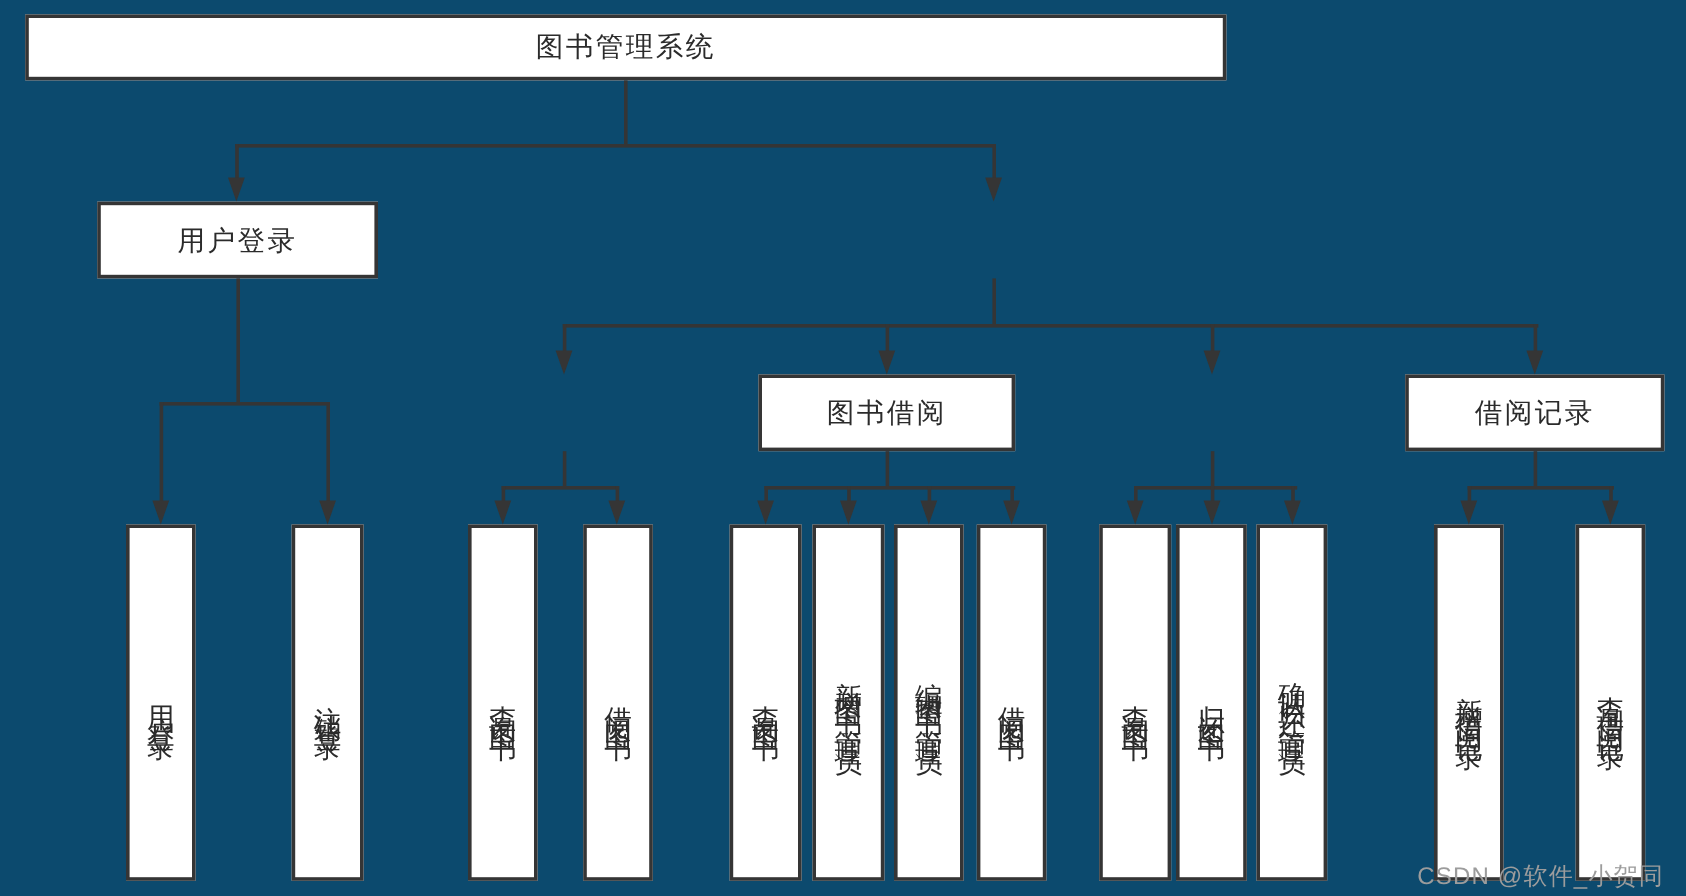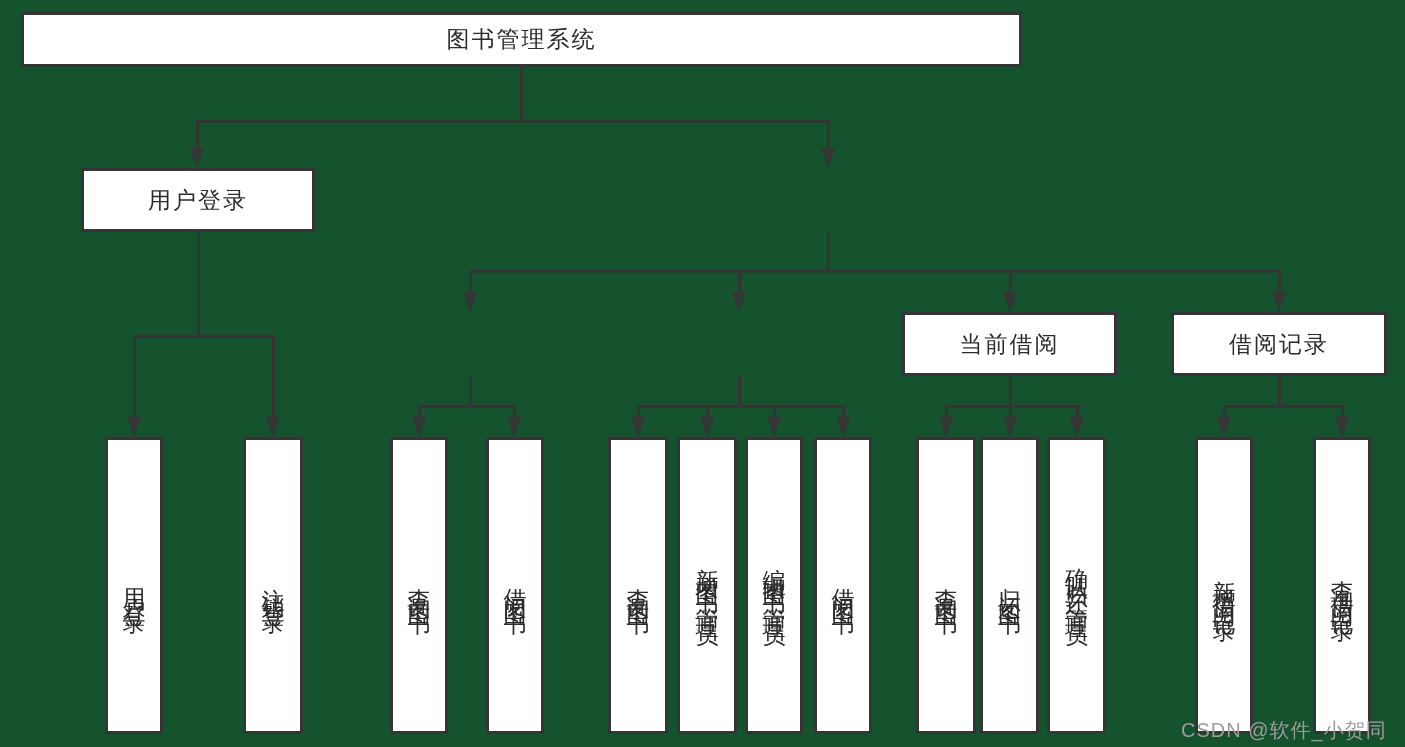--- a/index.html
+++ b/index.html
@@ -1,18 +1,18 @@
 <!DOCTYPE html>
 <html><head>
 <meta charset="utf-8">
 <style>
   * { margin:0; padding:0; box-sizing:border-box; }
   html,body { background:#ffffff; }
   body { font-family:"Liberation Sans", sans-serif; }
-  .canvas { position:relative; width:1405px; height:747px; background:#14532d; overflow:hidden; }
+  .canvas { position:relative; width:1405px; height:747px; background:#0c4a6e; overflow:hidden; }
   .box {
     position:absolute; border:3px solid #353535; background:#ffffff;
     display:flex; align-items:center; justify-content:center;
     font-size:23px; letter-spacing:2px; color:#2b2b2b; white-space:nowrap;
   }
   .leaf {
     position:absolute; top:437px; height:297px; border:3px solid #353535; background:#ffffff;
     display:flex; align-items:center; justify-content:center; color:#2b2b2b;
   }
   .leaf span {
@@ -39,24 +39,24 @@
   <div class="box" style="left:21px; top:12px; width:1001px; height:55px;">
     <span>图书管理系统</span>
   </div>
 
   <div class="box" style="left:81px; top:168px; width:234px; height:64px;">
     <span>用户登录</span>
   </div>
 
 
 
+  <div class="box" style="left:632px; top:312px; width:214px; height:64px;">
+    <span>图书借阅</span>
+  </div>
 
-  <div class="box" style="left:902px; top:312px; width:215px; height:64px;">
-    <span>当前借阅</span>
-  </div>
 
   <div class="box" style="left:1171px; top:312px; width:216px; height:64px;">
     <span>借阅记录</span>
   </div>
 
   <div class="leaf" style="left:105px; width:58px;">
     <span>用户登录</span>
   </div>
   <div class="leaf" style="left:243px; width:60px;">
     <span>注销登录</span>

